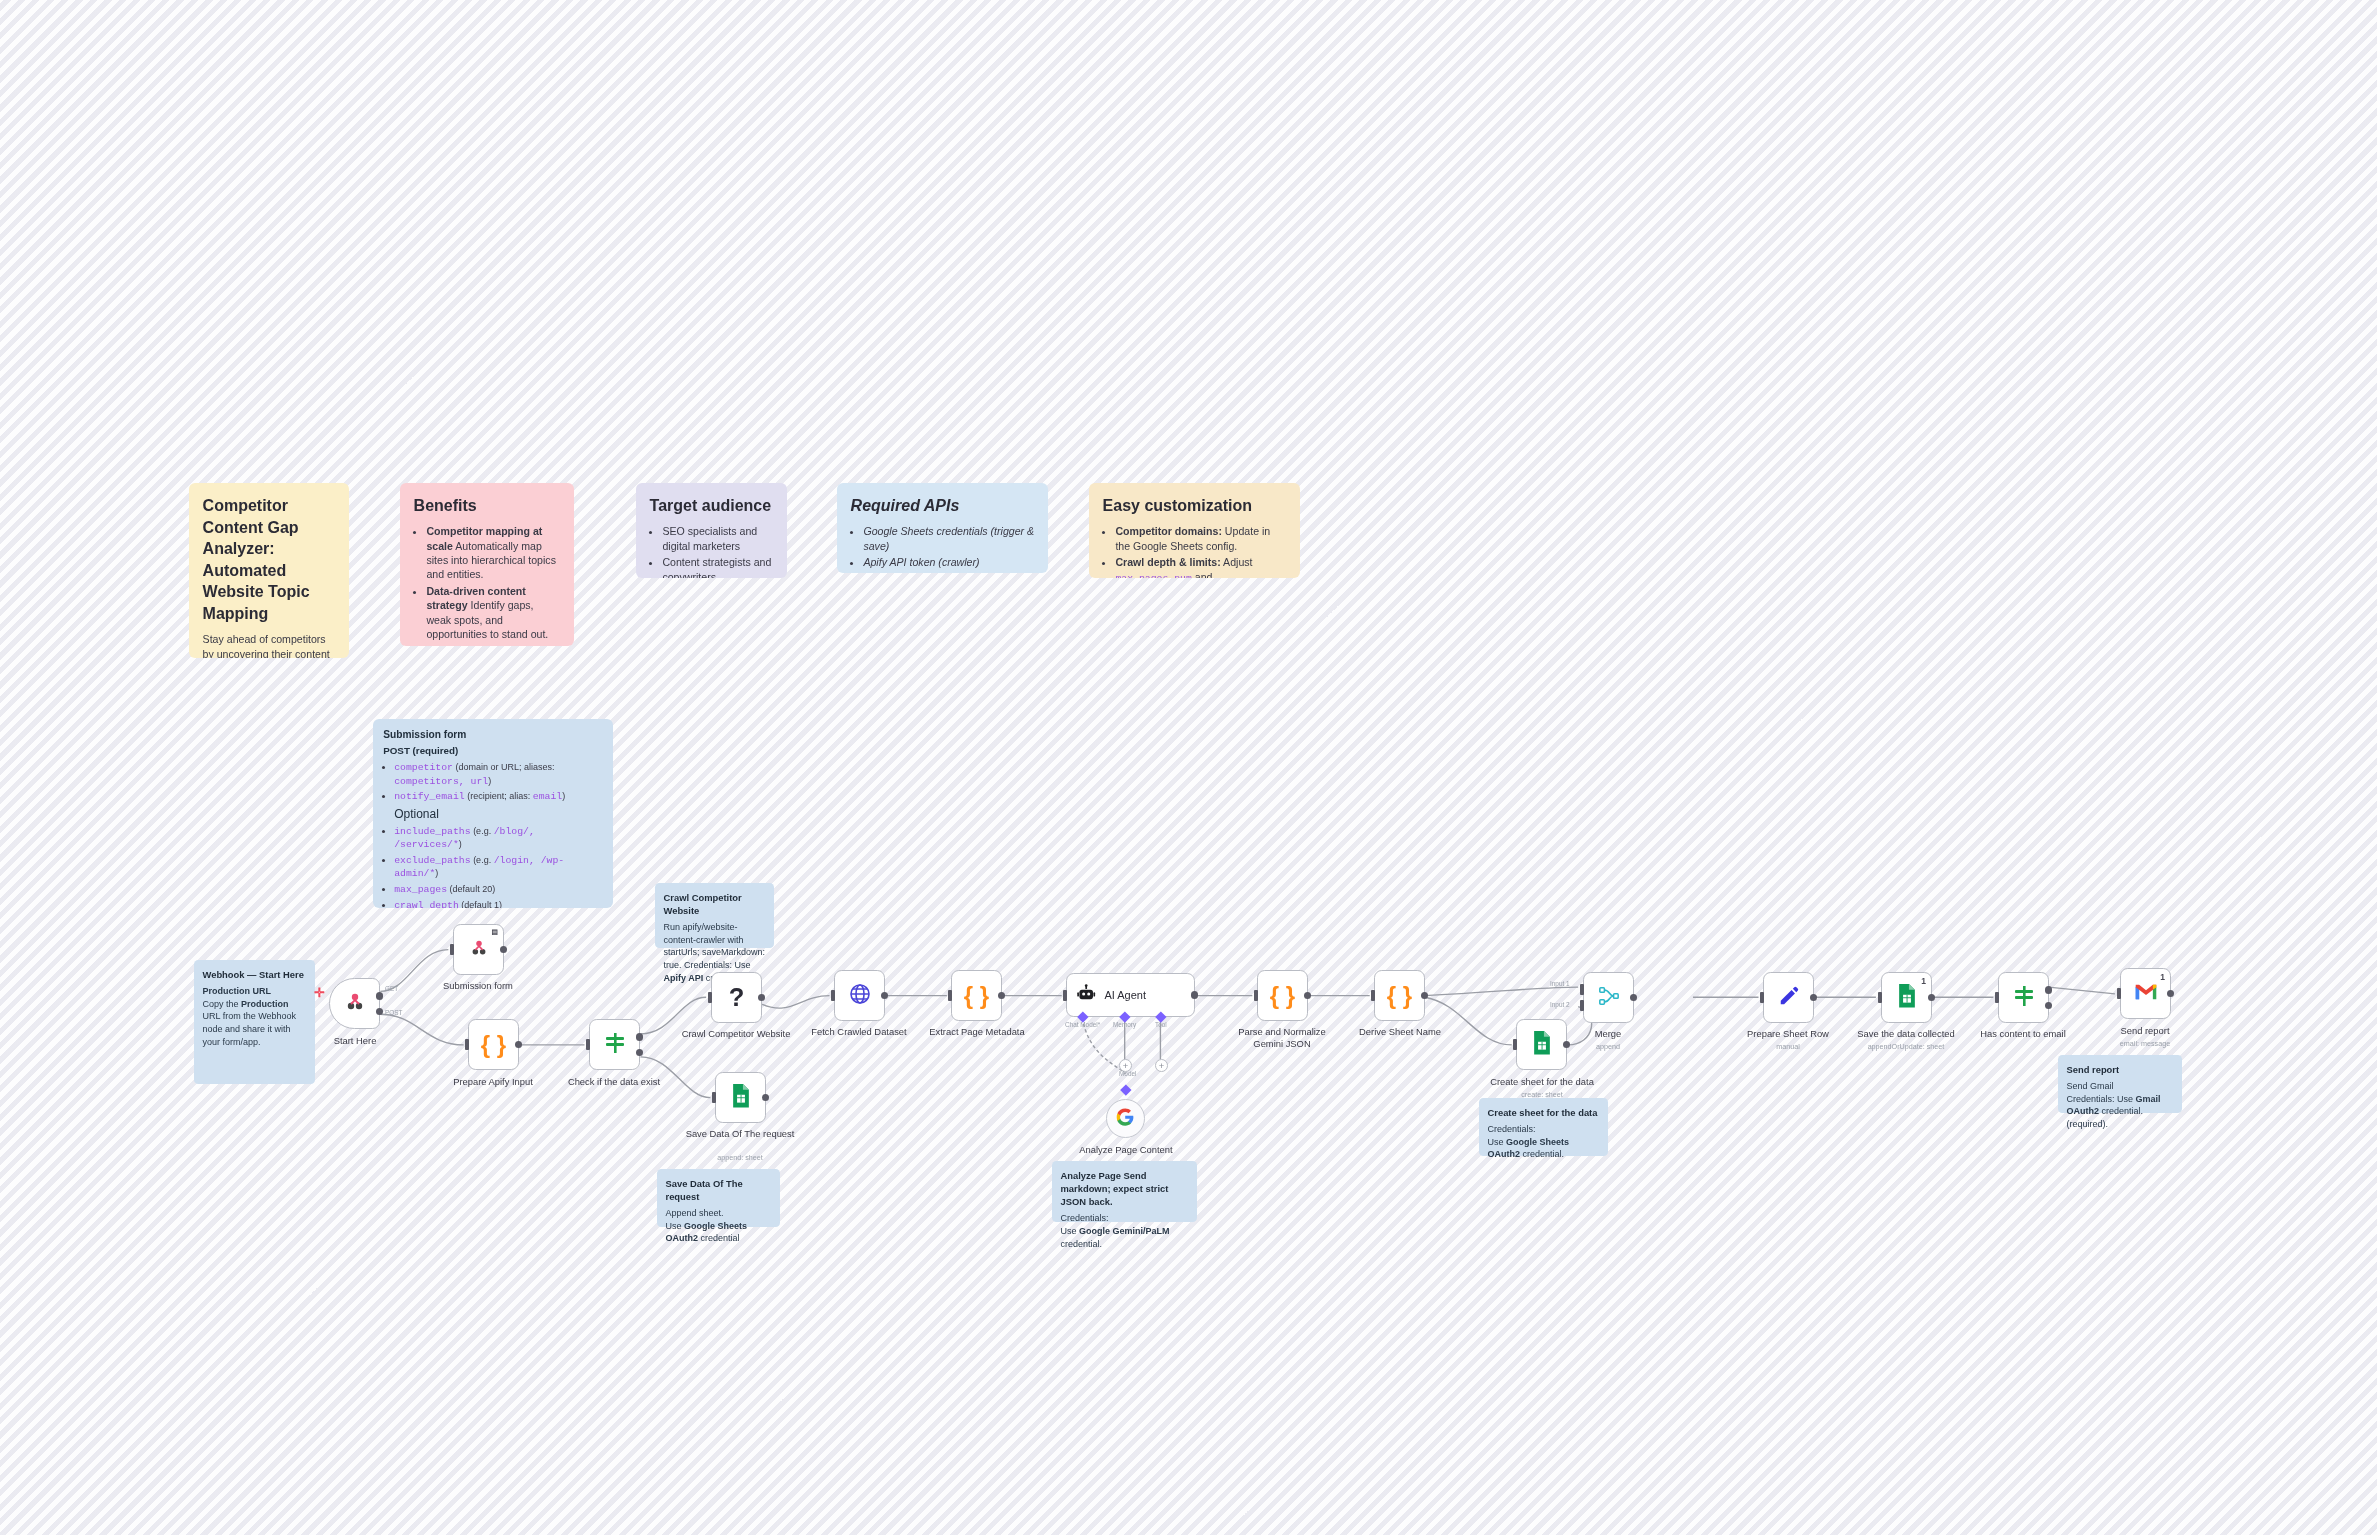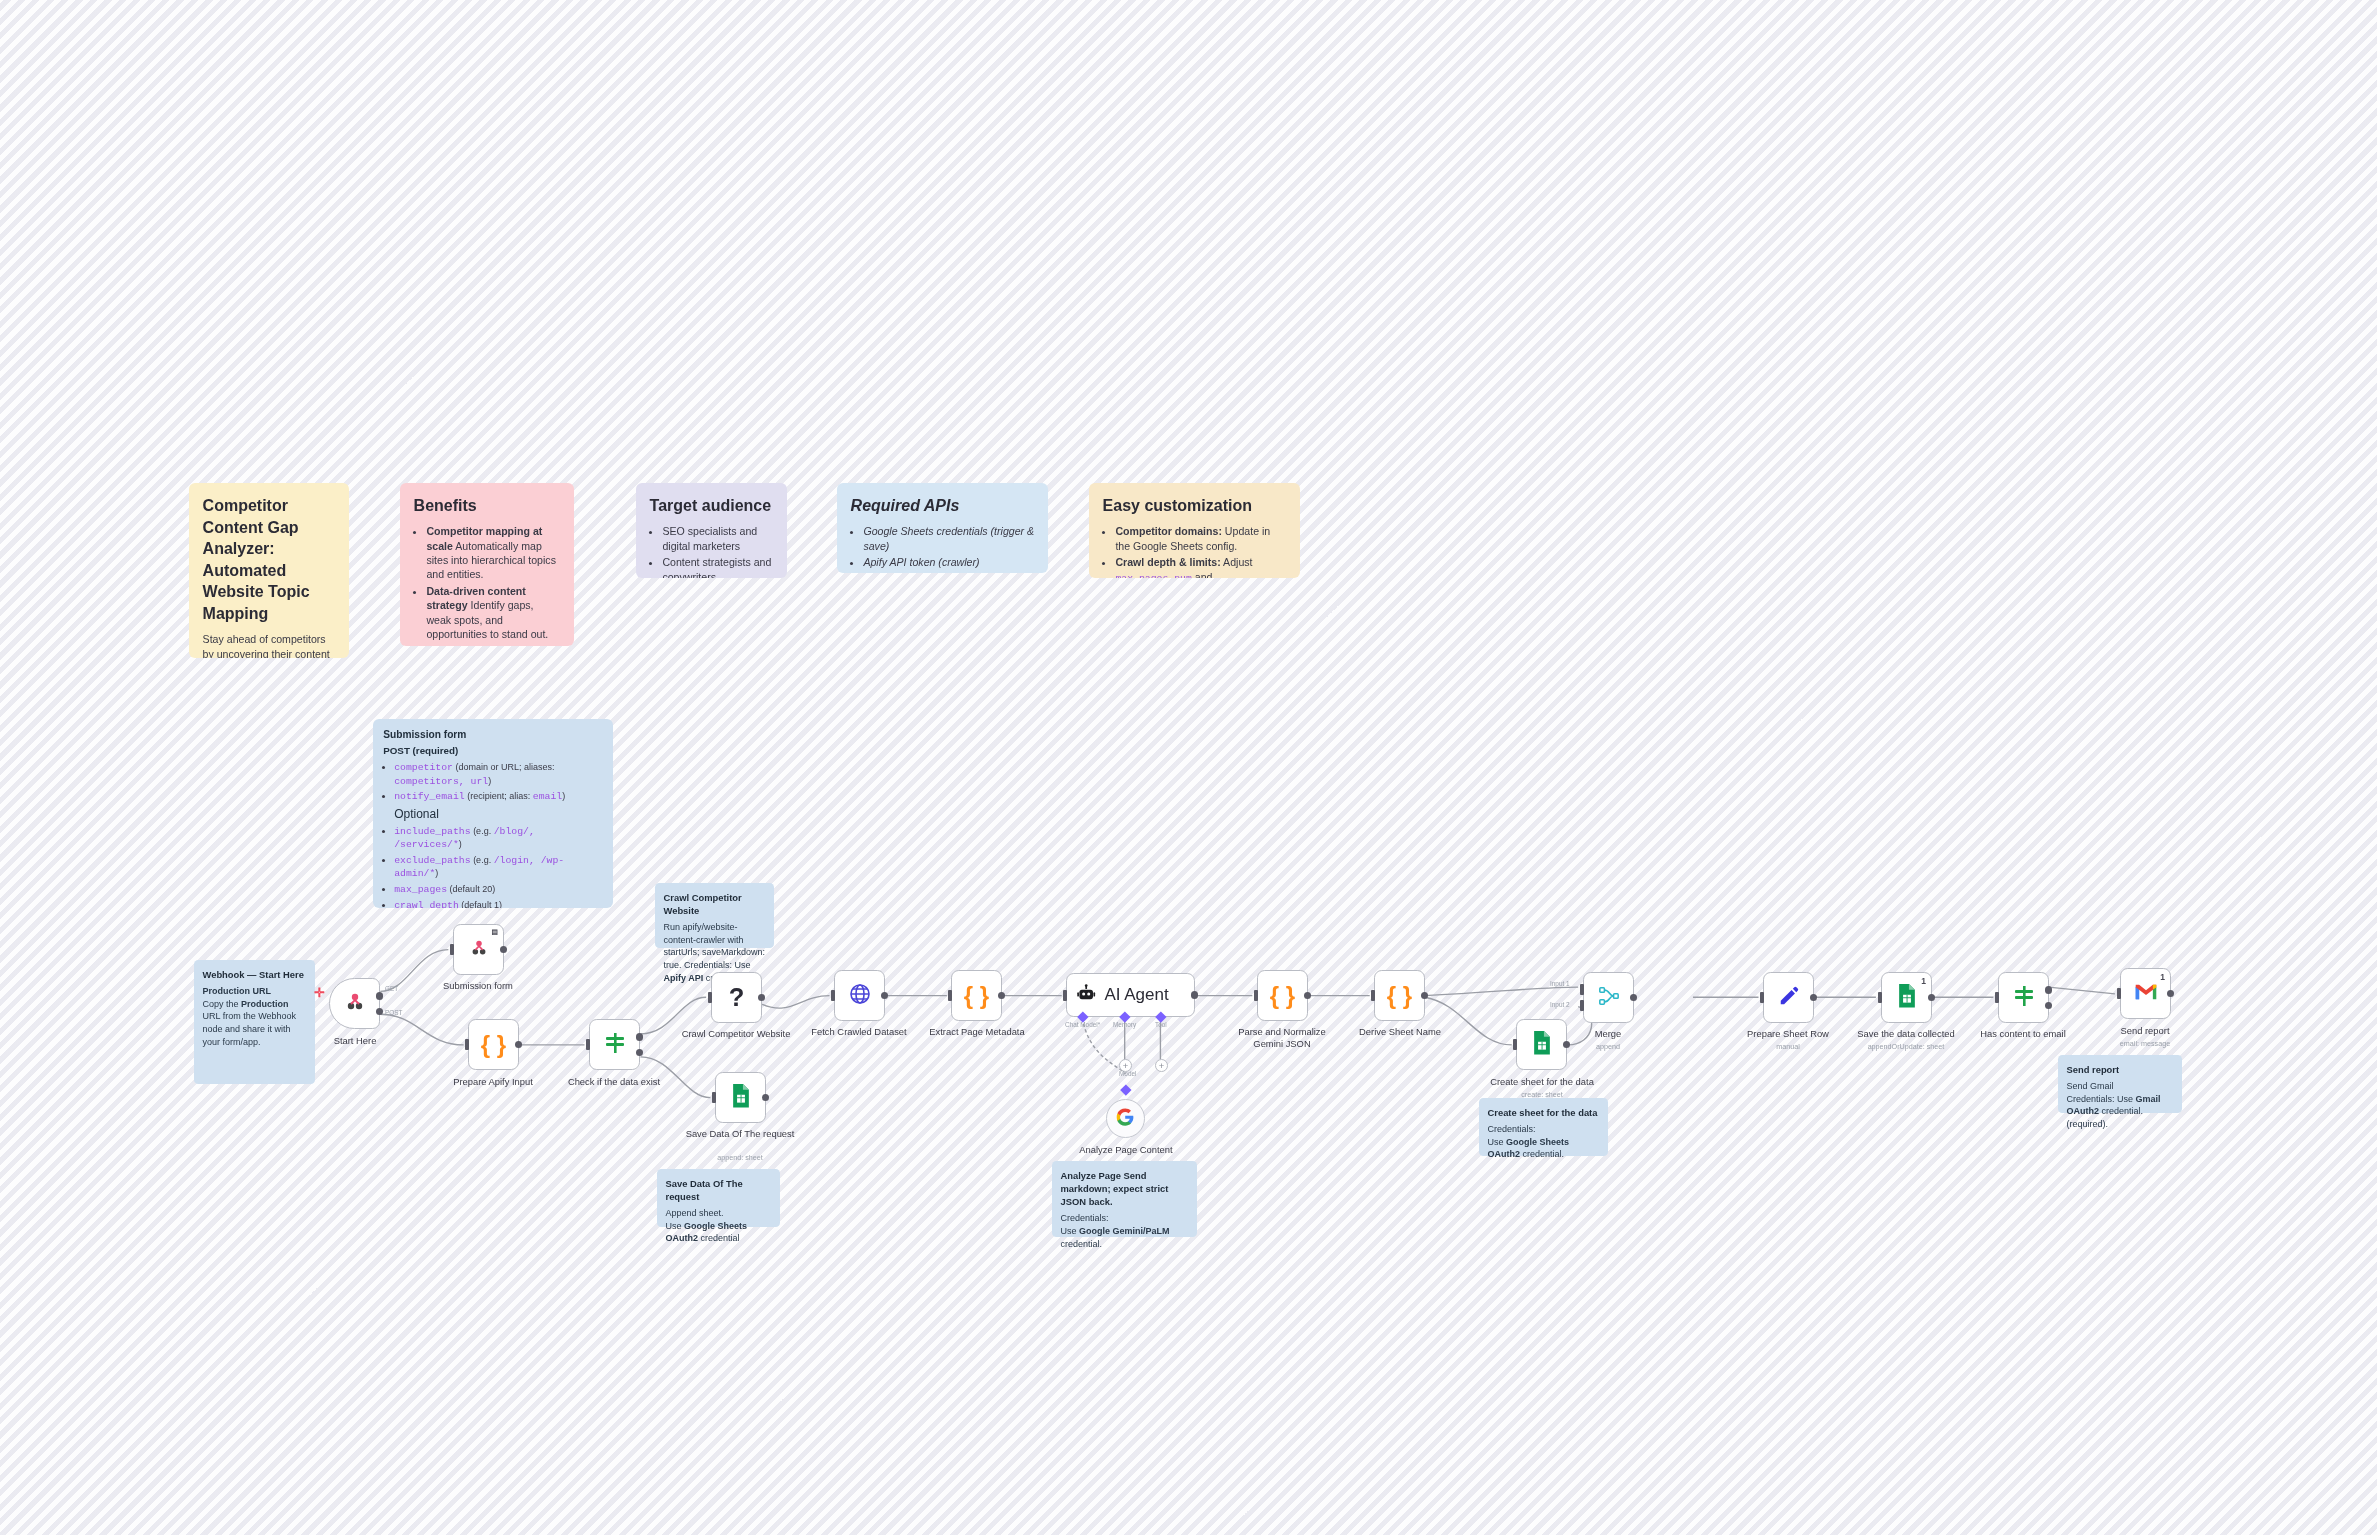--- a/index.html
+++ b/index.html
@@ -273,21 +273,21 @@
   <div class="infonote" style="left:655px; top:883px; width:119px; height:65px;">
     <span class="t">Crawl Competitor Website</span>
     <div><span>Run apify/website-content-crawler with startUrls; saveMarkdown: true.</span> <span>Credentials: Use </span><b>Apify API</b><span> credential.</span></div>
   </div>
 
   <div class="infonote" style="left:657px; top:1169px; width:123px; height:58px;">
     <span class="t">Save Data Of The request</span>
     <div><span>Append sheet.</span><br><span>Use </span><b>Google Sheets OAuth2</b><span> credential</span></div>
   </div>
 
-  <div class="infonote" style="left:1052px; top:1161px; width:145px; height:76px;">
+  <div class="infonote" style="left:1052px; top:1161px; width:145px; height:61px;">
     <span class="t">Analyze Page Send markdown; expect strict JSON back.</span>
     <div><span>Credentials:</span><br><span>Use </span><b>Google Gemini/PaLM</b><span> credential.</span></div>
   </div>
 
   <div class="infonote" style="left:1479px; top:1098px; width:129px; height:58px;">
     <span class="t">Create sheet for the data</span>
     <div><span>Credentials:</span><br><span>Use </span><b>Google Sheets OAuth2</b><span> credential.</span></div>
   </div>
 
   <div class="infonote" style="left:2058px; top:1055px; width:124px; height:58px;">
@@ -396,21 +396,21 @@
       <svg width="20.4" height="20.4" viewBox="0 0 24 24">
         <rect x="4" y="8" width="16" height="11" rx="3" fill="#1f1f22"></rect>
         <circle cx="9" cy="13" r="1.8" fill="#fff"></circle>
         <circle cx="15" cy="13" r="1.8" fill="#fff"></circle>
         <rect x="11" y="3" width="2" height="4" fill="#1f1f22"></rect>
         <circle cx="12" cy="3" r="1.6" fill="#1f1f22"></circle>
         <rect x="1.5" y="11" width="2" height="5" rx="1" fill="#1f1f22"></rect>
         <rect x="20.5" y="11" width="2" height="5" rx="1" fill="#1f1f22"></rect>
       </svg>
     </span>
-    <span style="font-size:17px; color:#2b2b35;">AI Agent</span>
+    <span style="font-size:11px; color:#2b2b35;">AI Agent</span>
     <span class="port in"></span>
     <span class="port out"></span>
 
     <span class="subport" style="left:12px; bottom:-4.3px;"></span>
     <span class="subport" style="left:54px; bottom:-4.3px;"></span>
     <span class="subport" style="left:90px; bottom:-4.3px;"></span>
   </div>
   <div class="subportlabel" style="left:1065px; top:1021px;">Chat Model*</div>
   <div class="subportlabel" style="left:1113px; top:1021px;">Memory</div>
   <div class="subportlabel" style="left:1155px; top:1021px;">Tool</div>

